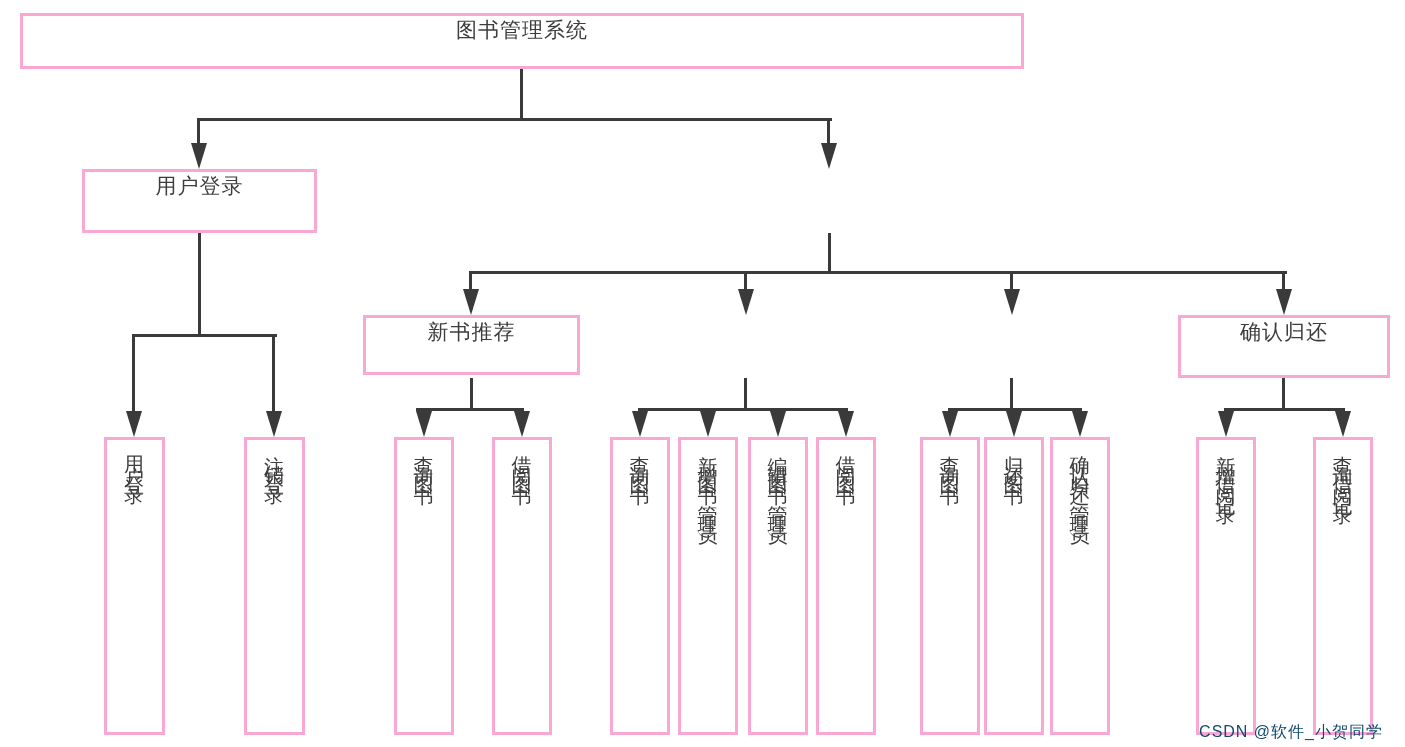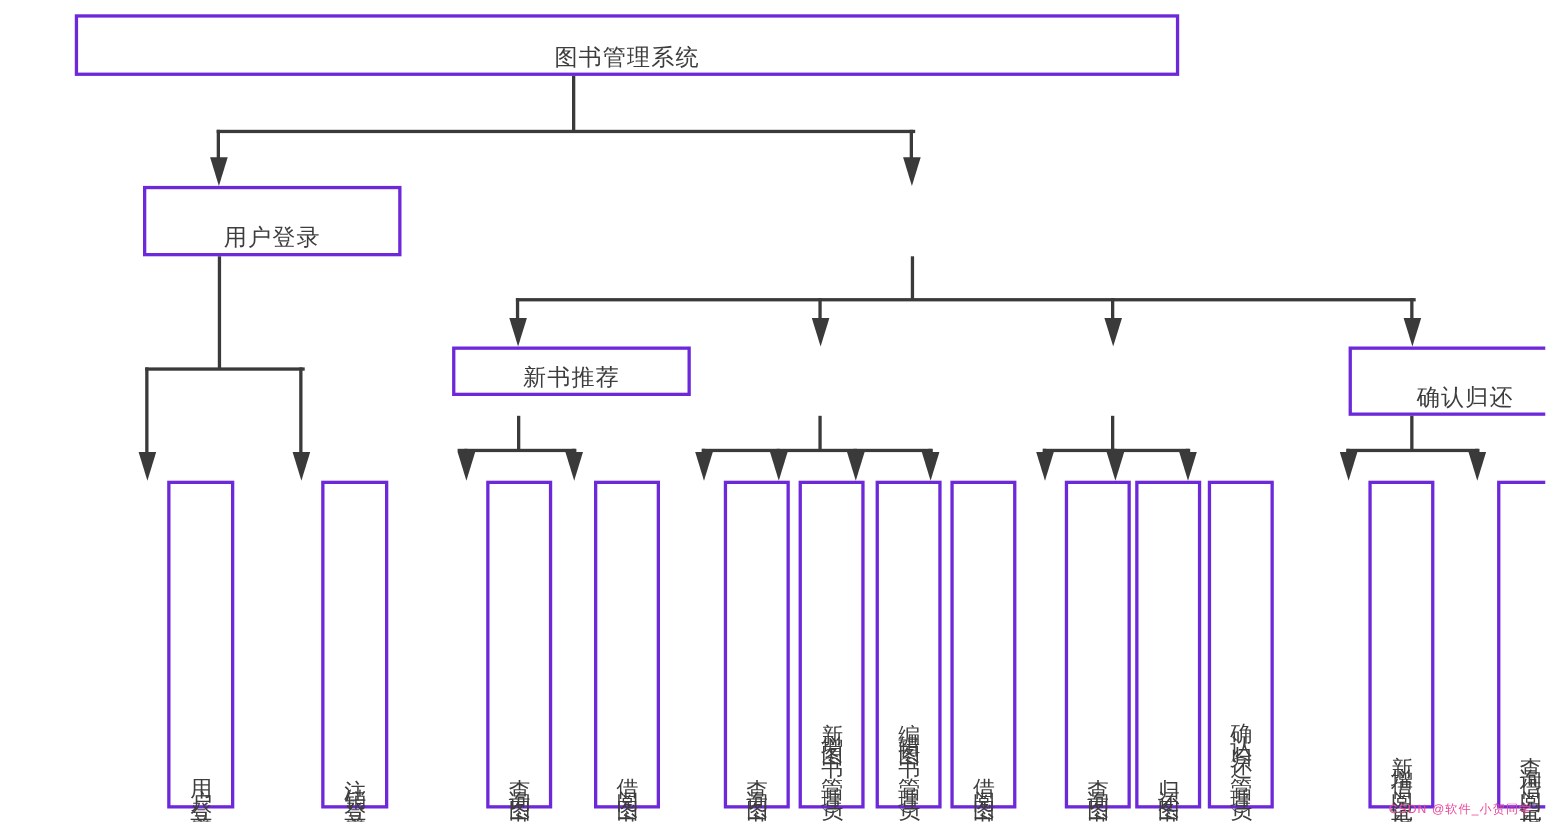--- a/index.html
+++ b/index.html
@@ -2,62 +2,62 @@
 <html><head>
 <meta charset="utf-8">
 <style>
   html,body { margin:0; padding:0; background:#ffffff; }
   .canvas {
     position:relative; width:1405px; height:747px; background:#ffffff;
     font-family:"Liberation Sans", sans-serif; overflow:hidden;
   }
   .box {
     position:absolute; box-sizing:border-box;
-    border:3px solid #6d28d9; background:#ffffff;
-    display:flex; align-items:flex-end; justify-content:center;
-    color:#3d3d3d; font-size:21px; letter-spacing:1px;margin-left:48px;
+    border:3px solid #f9a8d4; background:#ffffff;
+    display:flex; align-items:flex-start; justify-content:center;
+    color:#3d3d3d; font-size:21px; letter-spacing:1px;
   }
   .leaf { font-size:20px; }
   .leaf > span {
     writing-mode:vertical-rl; text-orientation:mixed;
     letter-spacing:10px; line-height:1; font-size:20px; color:#3d3d3d;
   }
   .vline { position:absolute; width:3px; background:#3a3a3a; }
   .hline { position:absolute; height:3px; background:#3a3a3a; }
   .drop  { position:absolute; width:16px; }
   .drop::before {
     content:""; position:absolute; left:6px; top:0; bottom:18px;
     width:3px; background:#3a3a3a;
   }
   .drop::after {
     content:""; position:absolute; left:0; bottom:0; width:0; height:0;
     border-left:8px solid transparent; border-right:8px solid transparent;
     border-top:26px solid #3a3a3a;
   }
   .watermark {
-    position:absolute; right:12px; bottom:4px;
-    color:#ec4899; font-size:11px; letter-spacing:1px;
+    position:absolute; right:22px; bottom:4px;
+    color:#0c4a6e; font-size:16px; letter-spacing:1px;
     background:transparent; white-space:nowrap;
   }
 </style>
 </head>
 <body>
 
 <div class="canvas">
 
   <div class="box" style="left:20px; top:13px; width:1004px; height:56px;">
     <span>图书管理系统</span>
   </div>
 
   <div class="box" style="left:82px; top:169px; width:235px; height:64px;">
     <span>用户登录</span>
   </div>
 
 
-  <div class="box" style="left:363px; top:315px; width:217px; height:45px;">
+  <div class="box" style="left:363px; top:315px; width:217px; height:60px;">
     <span>新书推荐</span>
   </div>
 
 
 
   <div class="box" style="left:1178px; top:315px; width:212px; height:63px;">
     <span>确认归还</span>
   </div>
 
   <div class="box leaf" style="left:104px; top:437px; width:61px; height:298px;">

